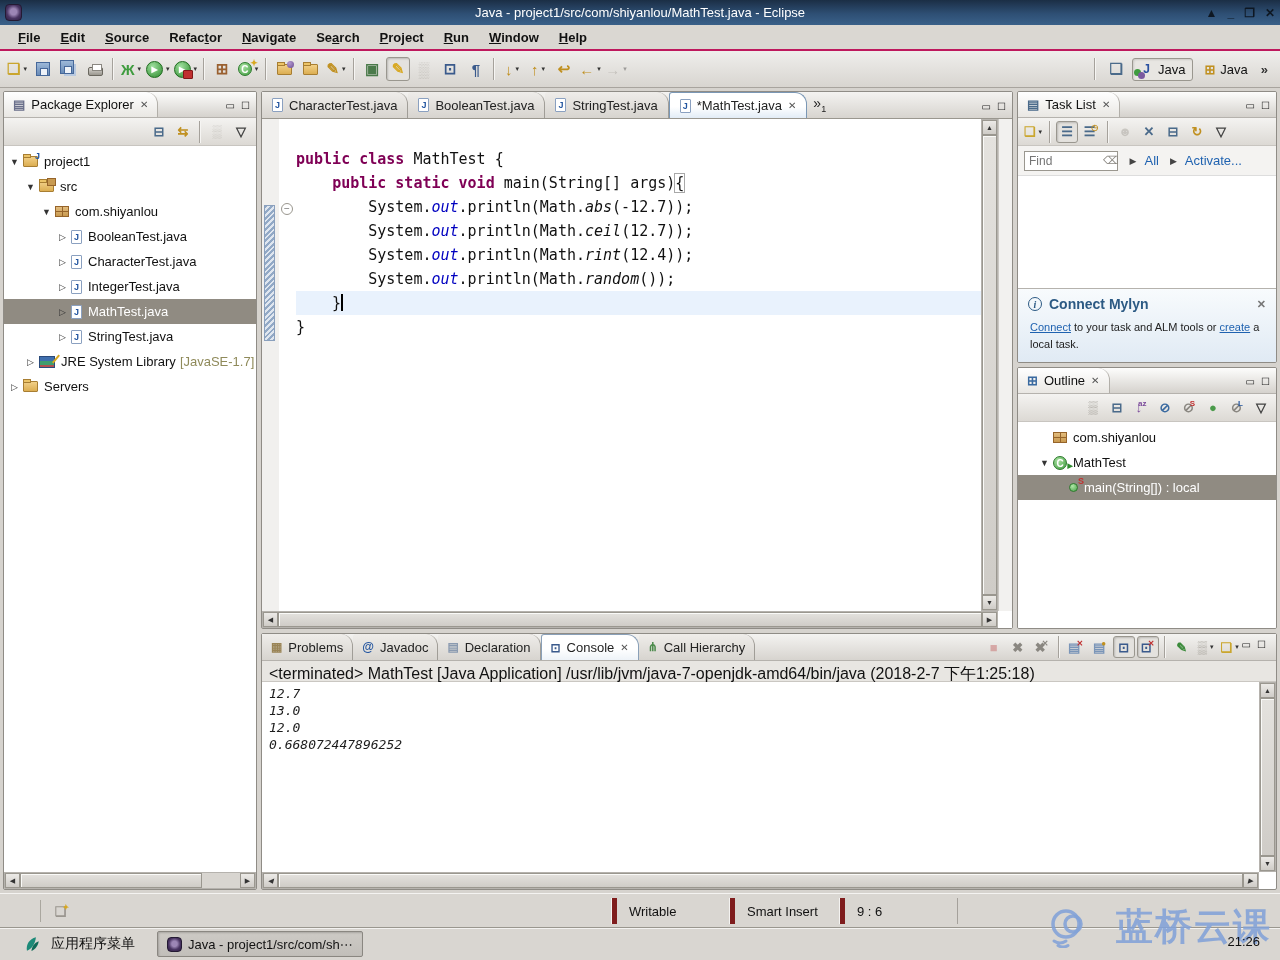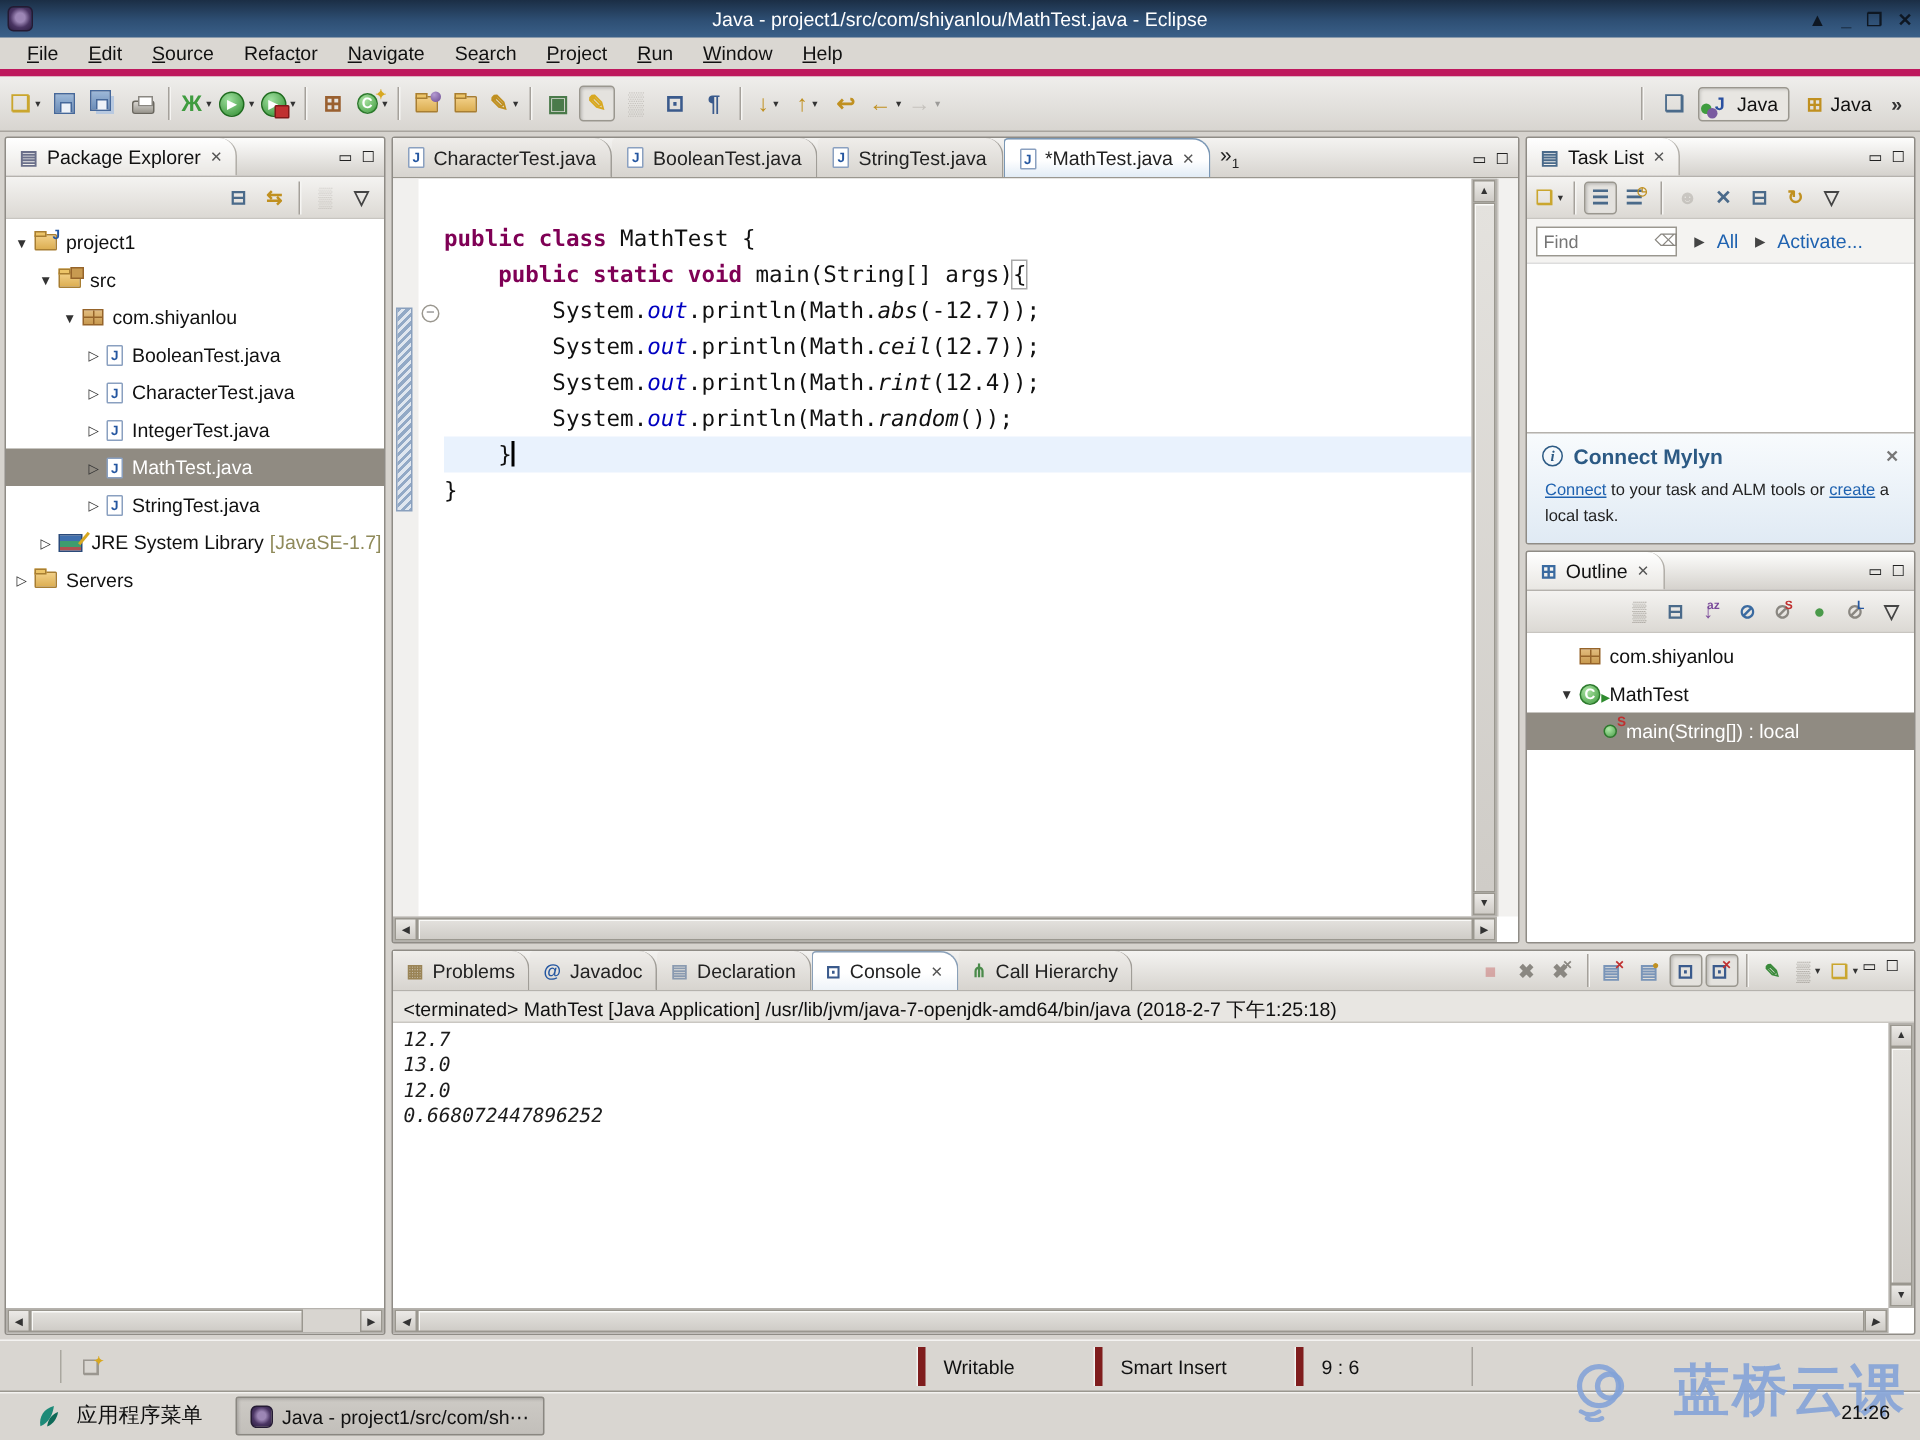--- a/index.html
+++ b/index.html
@@ -9,21 +9,21 @@
   
   .titlebar { height:25px; background:linear-gradient(180deg,#1b2e45 0%,#2e4f74 55%,#3a6089 100%);
     display:flex; align-items:center; padding:0 5px; position:relative; }
   .titletext { position:absolute; left:0; right:0; text-align:center; color:#fff; font-size:13px; }
   .winctl { margin-left:auto; display:flex; gap:10px; color:#0e1722; font-size:12px; font-weight:bold; z-index:2; }
   .winctl span { cursor:default; }
   .ic-eclipse { width:17px; height:17px; border-radius:4px; border:1px solid #241a33;
     background:radial-gradient(circle at 50% 45%, #9c86b5 0 28%, #4a3563 60%, #2d1f42 100%); display:inline-block; }
 
   
-  .menubar { height:26px; background:#dad7d2; display:flex; align-items:center; padding-left:8px; border-bottom:5px solid #be185d; }
+  .menubar { height:26px; background:#dad7d2; display:flex; align-items:center; padding-left:8px; border-bottom:2px solid #be185d;font-weight:bold; }
   .menu-item { font-size:13px; padding:4px 10px; }
   .menu-item u { text-decoration:underline; }
 
   
   .toolbar { height:37px; background:linear-gradient(#efeeec,#d8d5d0); border-bottom:1px solid #a8a49e;
     display:flex; align-items:center; padding:0 4px; }
   .tbtn { height:24px; min-width:24px; display:inline-flex; align-items:center; justify-content:center;
     border:1px solid transparent; border-radius:3px; margin:0 1px; font-weight:bold; font-size:15px; }
   .tbtn.pressed { border-color:#9a978f; background:#e4e2de; box-shadow:inset 1px 1px 2px rgba(0,0,0,.18); }
   .tbtn.disabled { opacity:.4; }
@@ -131,21 +131,21 @@
 
   
   .cpanel { flex:1; border:1px solid #8f8c86; background:#fff; display:flex; flex-direction:column; border-radius:2px; }
   .ctabs { height:27px; background:linear-gradient(#f4f3f1,#d7d4cf); border-bottom:1px solid #b5b2ad; display:flex; align-items:flex-end; }
   .ctab { height:26px; display:flex; align-items:center; gap:6px; padding:0 9px; font-size:13px; color:#222;
     background:linear-gradient(#efedea,#d7d4cf); border-right:1px solid #a09d97; border-radius:3px 12px 0 0; }
   .ctab.active { background:linear-gradient(#ffffff 55%,#eef3f8); border:1px solid #8aa0b8; border-bottom:none; }
   .ctab .tg { font-weight:bold; font-size:12px; }
   .ctools { margin-left:auto; display:flex; align-items:center; padding:0 4px 2px 0; }
   .ctools .tbtn { height:22px; min-width:22px; font-size:13px; }
-  .chead { height:21px; background:#e8e6e2; border-bottom:1px solid #cac7c2; font-size:13px; padding:3px 7px; color:#111; }
+  .chead { height:21px; background:#e8e6e2; border-bottom:1px solid #cac7c2; font-size:16px; padding:3px 7px; color:#111; }
   .cbody { flex:1; position:relative;font-style:italic; }
   .cout { position:absolute; left:0; top:0; right:17px; bottom:17px; padding:3px 7px;
     font-family:"DejaVu Sans Mono",monospace; font-size:13px; line-height:17px; color:#1c1c1c; }
   .cvsb { position:absolute; right:0; top:0; bottom:17px; }
   .chsb { position:absolute; left:0; right:17px; bottom:0; }
 
   
   .findrow { height:30px; display:flex; align-items:center; gap:7px; padding:0 6px; background:#f4f3f1; border-bottom:1px solid #ddd; }
   .findbox { width:94px; height:20px; border:1px solid #9a978f; background:#fff; font-size:12px; padding:1px 4px;
     font-family:"Liberation Sans",sans-serif; color:#333; }
@@ -162,21 +162,21 @@
   .mlink { color:#1f62b0; text-decoration:underline; }
 
   
   .statusbar { position:absolute; top:893px; left:0; width:1280px; height:34px; background:#d9d6d1;
     border-top:1px solid #f4f3f1; font-size:13px; }
   .stool { position:absolute; left:40px; top:6px; border-left:1px solid #aaa79f; padding-left:8px; height:22px; display:flex; align-items:center; }
   .scell { position:absolute; top:4px; height:26px; display:flex; align-items:center; padding-left:12px;
     border-left:5px solid #7f1d1d; box-shadow:-1px 0 0 #f4f3f1; }
   .scell.c1 { left:612px; width:118px; }
   .scell.c2 { left:730px; width:110px; }
-  .scell.c3 { left:840px; width:118px; border-right:1px solid #a5a19b;margin-left:24px; }
+  .scell.c3 { left:840px; width:118px; border-right:1px solid #a5a19b; }
 
   
   .taskbar { position:absolute; top:927px; left:0; width:1280px; height:33px; background:#d9d6d1;
     border-top:1px solid #9a978f; box-shadow:inset 0 1px 0 #f3f2f0; display:flex; align-items:center; padding:0 23px; }
   .appmenu { display:flex; align-items:center; gap:10px; font-size:14px; }
   .taskbtn { margin-left:22px; height:26px; display:flex; align-items:center; gap:6px; padding:0 9px; font-size:13px;
     background:linear-gradient(#cdcac5,#c2bfba); border:1px solid #8a8781; border-radius:2px; box-shadow:inset 1px 1px 2px rgba(0,0,0,.18); }
   .taskbtn .ic-eclipse { width:15px; height:15px; }
   .clock { position:absolute; right:20px; top:934px; font-size:13px; color:#111; z-index:5; }
 

